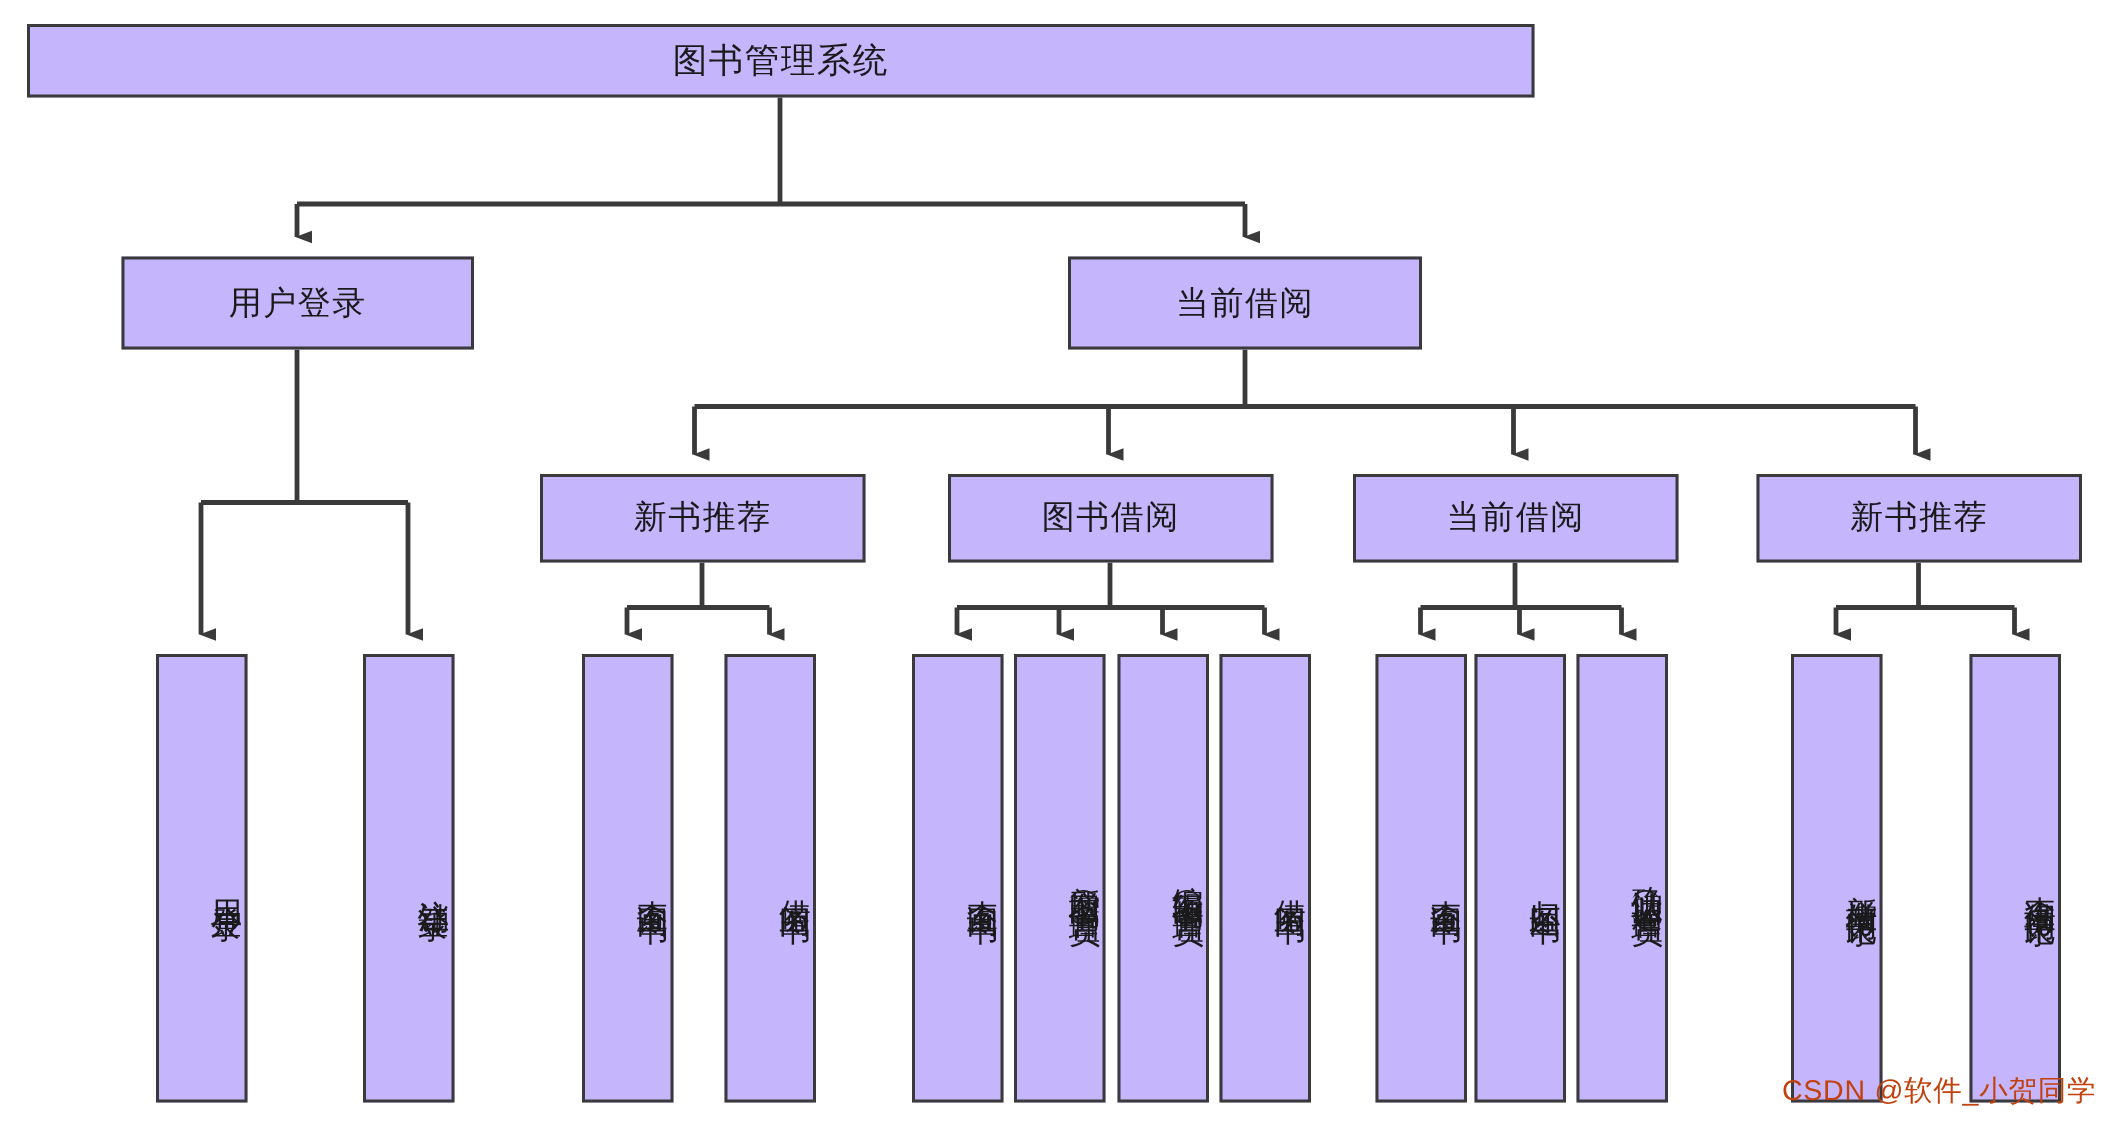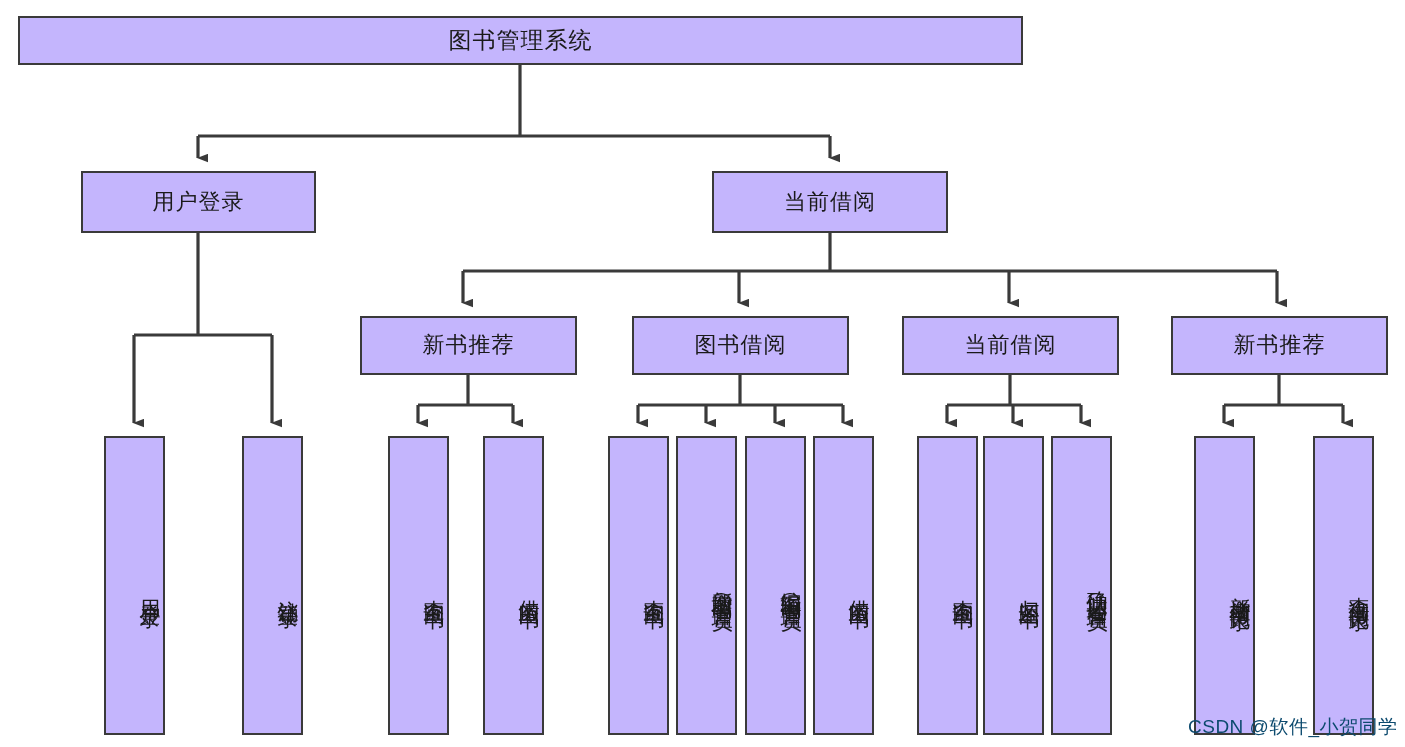--- a/index.html
+++ b/index.html
@@ -57,21 +57,21 @@
     white-space: nowrap;
   }
   .node.vert.topalign {
     padding-top: 4px;
   }
   .watermark {
     position: absolute;
     left: 1188px;
     top: 714px;
     font-size: 19px;
-    color: #0c4a6e;
+    color: #c2410c;
     letter-spacing: 0.5px;
     z-index: 5;
     white-space: nowrap;
     font-family: "Liberation Sans", "DejaVu Sans", sans-serif;
   }
 </style>
 </head>
 <body>
 
 <div id="canvas">

